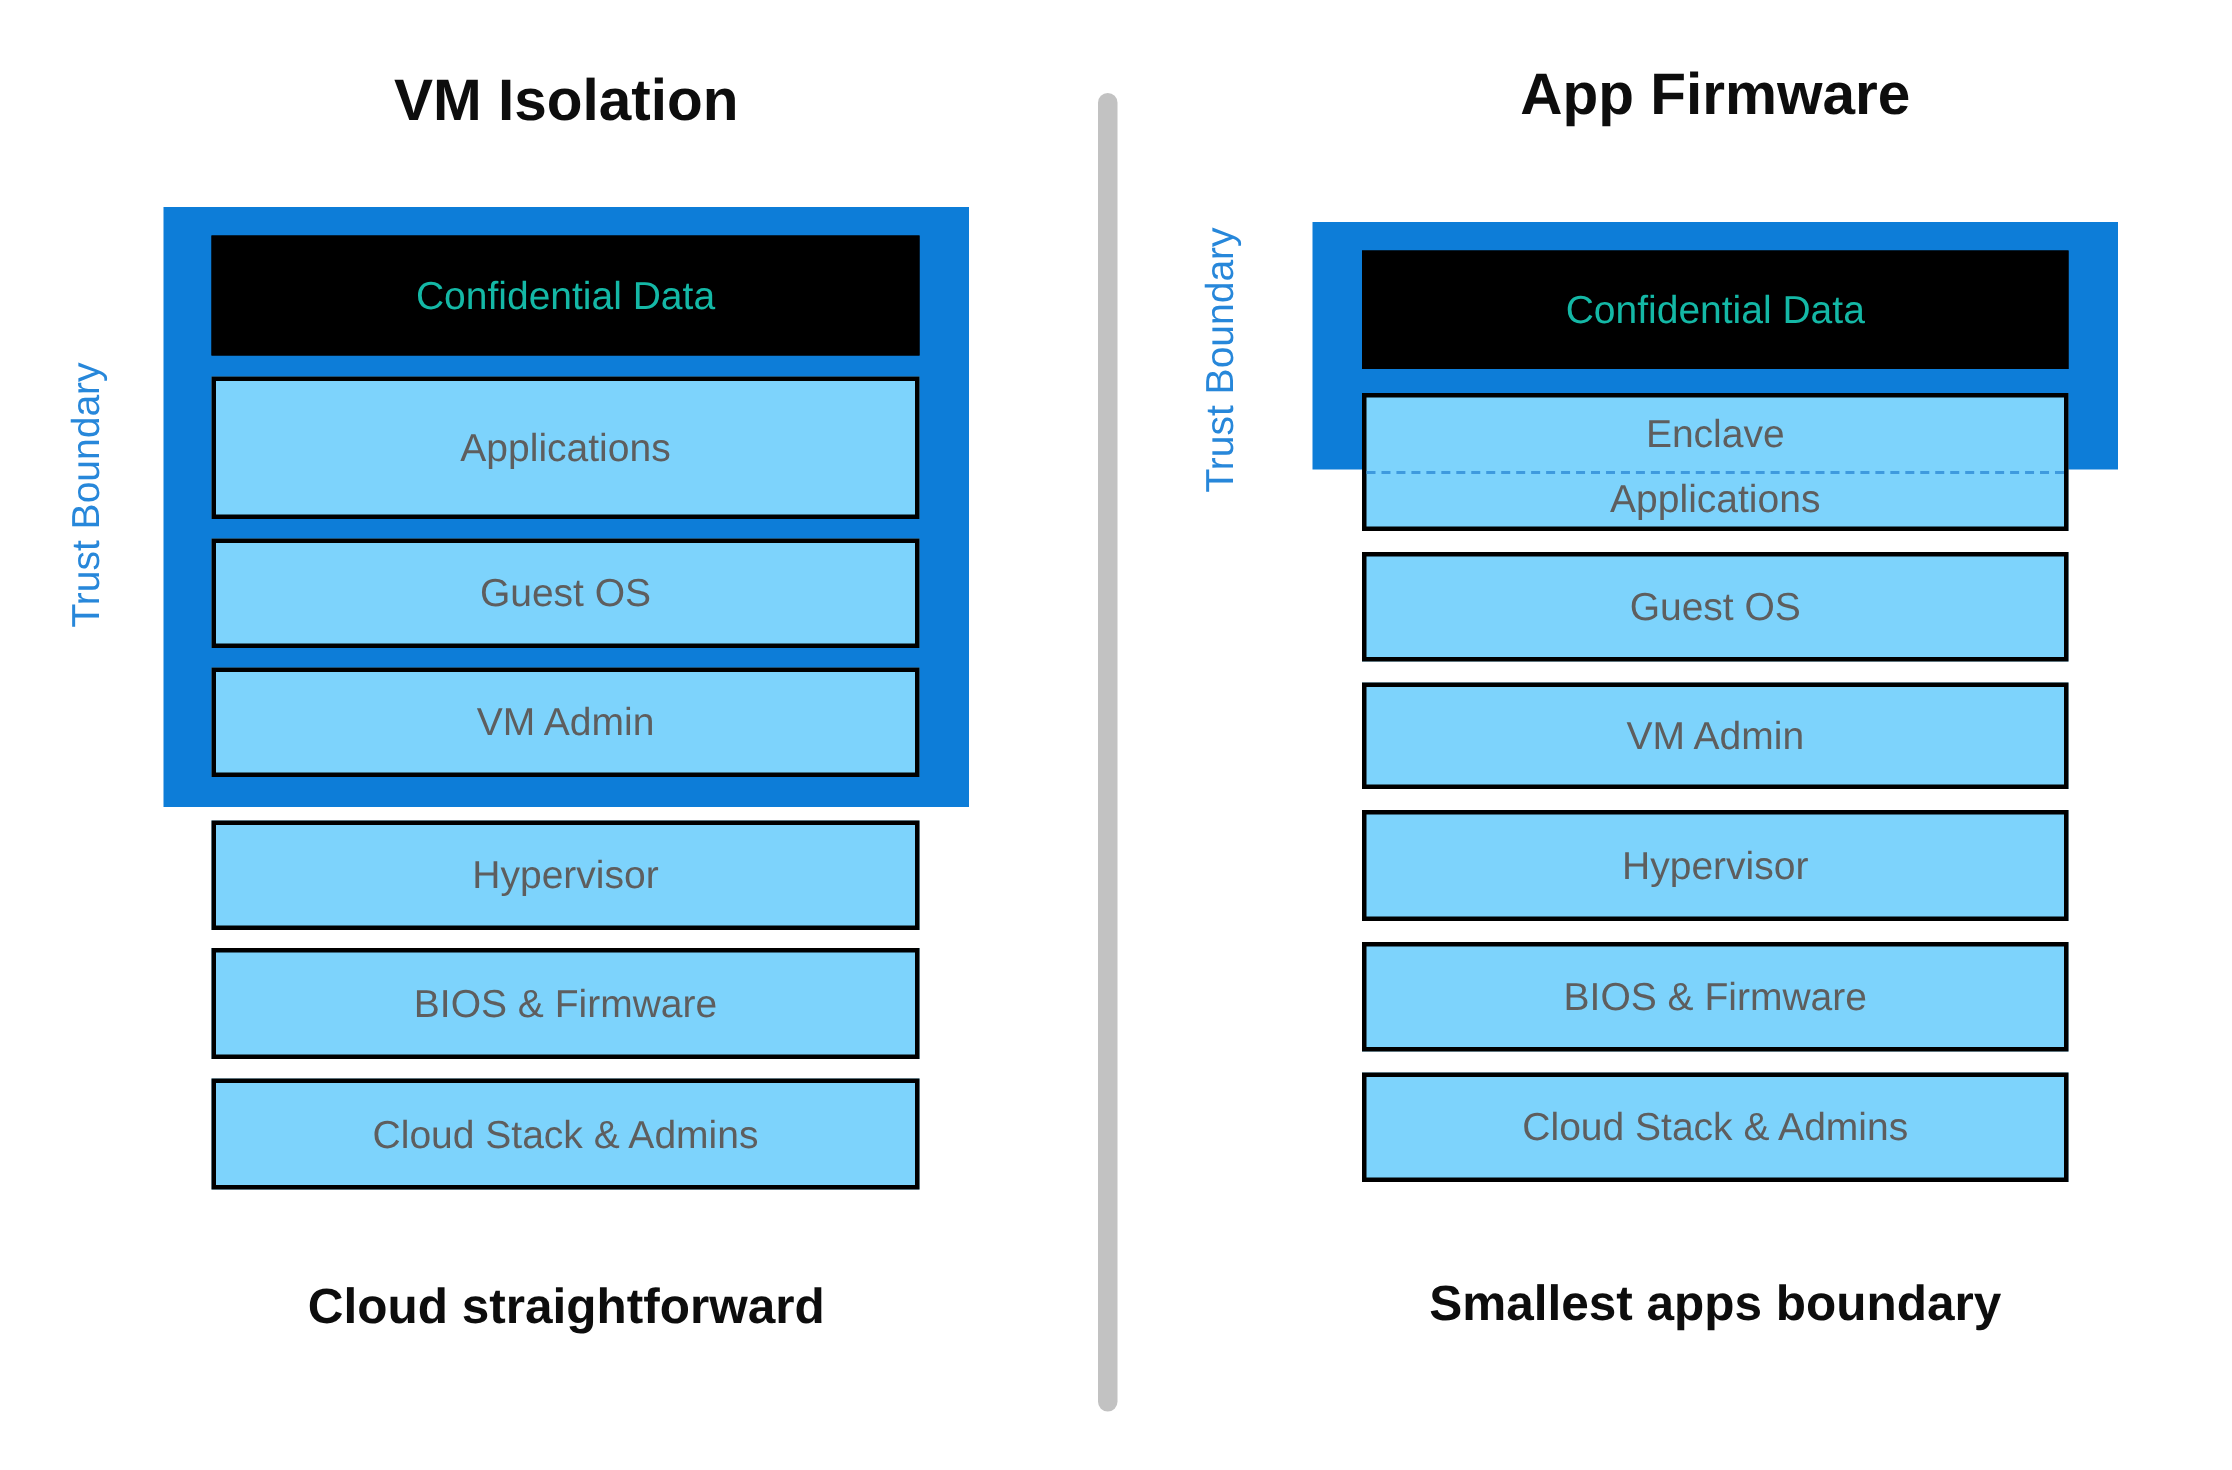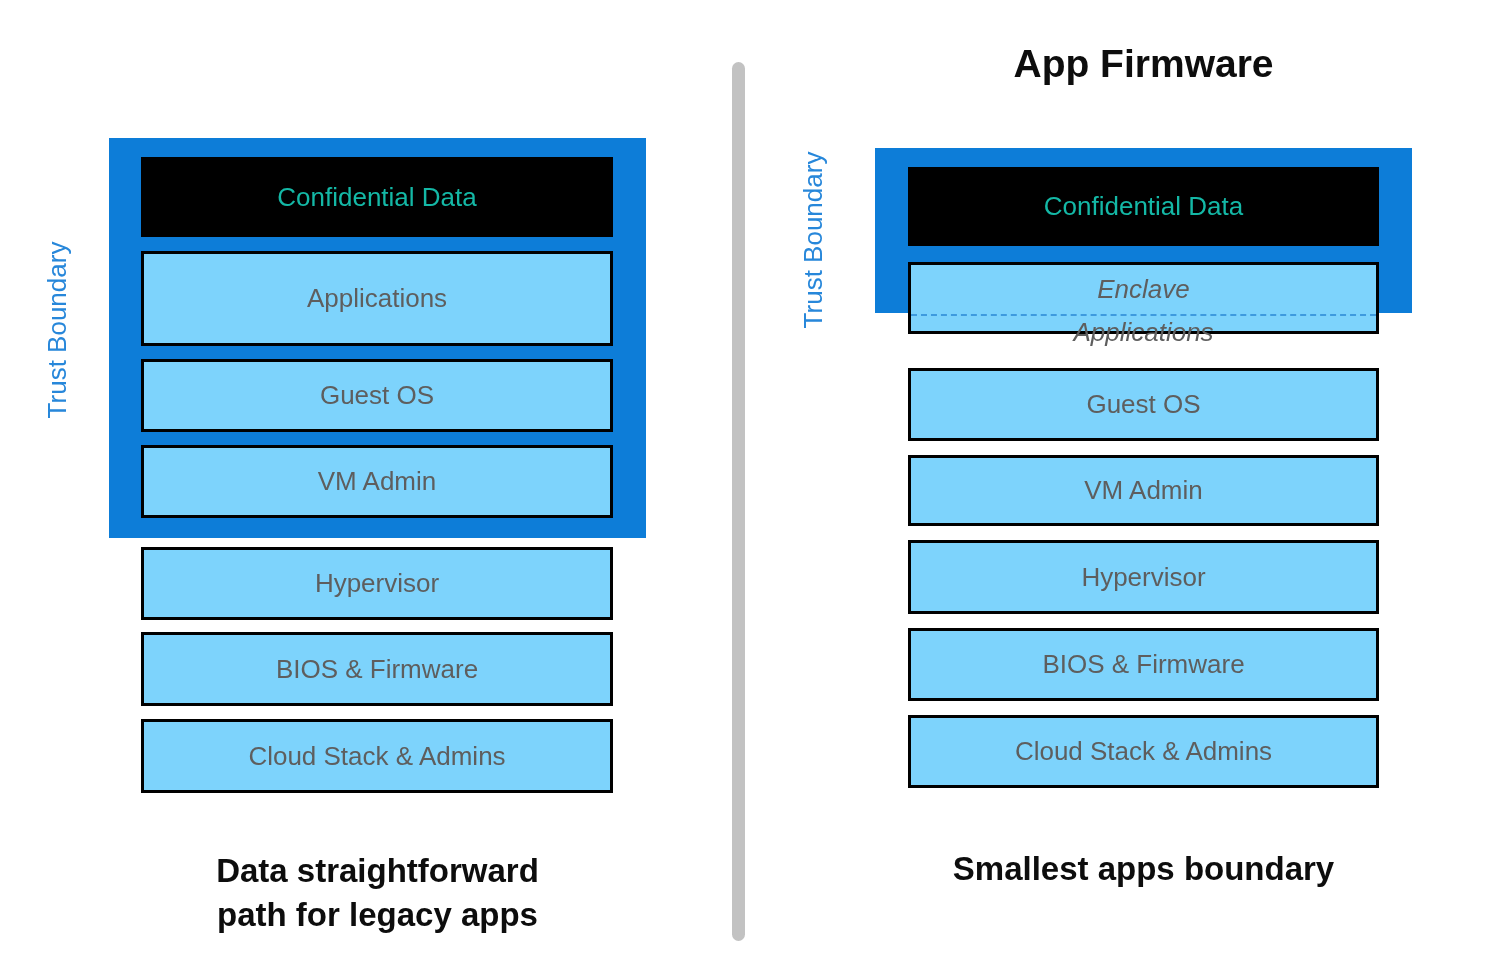--- a/index.html
+++ b/index.html
@@ -49,21 +49,21 @@
   .l-apps   { top:251px; height:95px; }
   .l-guest  { top:359px; height:73px; }
   .l-vmadm  { top:445px; height:73px; }
   .l-hyper  { top:547px; height:73px; }
   .l-bios   { top:632px; height:74px; }
   .l-cloud  { top:719px; height:74px; }
 
   
   .rcol { left:908px; width:471px; }
   .r-conf   { top:167px; height:79px; }
-  .r-encl   { top:262px; height:72px; display:block;font-style:italic; }
+  .r-encl   { top:262px; height:92px; display:block; }
   .r-guest  { top:368px; height:73px; }
   .r-vmadm  { top:455px; height:71px; }
   .r-hyper  { top:540px; height:74px; }
   .r-bios   { top:628px; height:73px; }
   .r-cloud  { top:715px; height:73px; }
 
   .enclave-top, .enclave-bottom {
     position:absolute; left:0; right:0;
     display:flex; align-items:center; justify-content:center;
     color:#5e5e5e; font-size:26px;
@@ -88,36 +88,36 @@
     text-align:center; line-height:1.33;
   }
   .caption-left  { left:109px; top:849px; width:537px; }
   .caption-right { left:875px; top:847px; width:537px; }
 </style>
 </head>
 <body>
 
 <div class="canvas">
 
+  <div class="panel-title title-left">VM Isolation</div>
 
   <div class="tb-rect tb-rect-left"></div>
 
   <div class="tb-label tb-label-left">Trust Boundary</div>
 
   <div class="layer dark lcol l-conf">Confidential Data</div>
   <div class="layer lcol l-apps">Applications</div>
   <div class="layer lcol l-guest">Guest OS</div>
   <div class="layer lcol l-vmadm">VM Admin</div>
   <div class="layer lcol l-hyper">Hypervisor</div>
   <div class="layer lcol l-bios">BIOS &amp; Firmware</div>
   <div class="layer lcol l-cloud">Cloud Stack &amp; Admins</div>
 
   <div class="caption caption-left">
-    <div>Data straightforward</div>
-    <div>path for legacy apps</div>
+    <div>Cloud straightforward</div>
   </div>
 
   <div class="divider"></div>
 
   <div class="panel-title title-right">App Firmware</div>
 
   <div class="tb-rect tb-rect-right"></div>
 
   <div class="tb-label tb-label-right">Trust Boundary</div>
 

